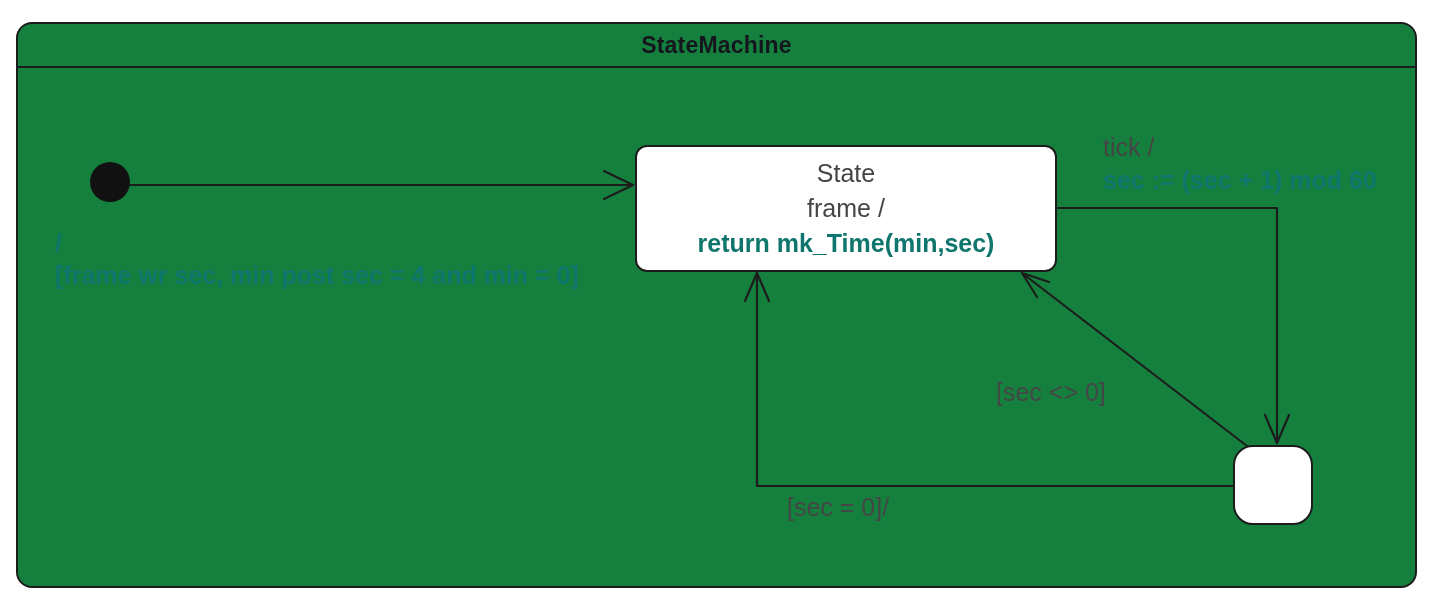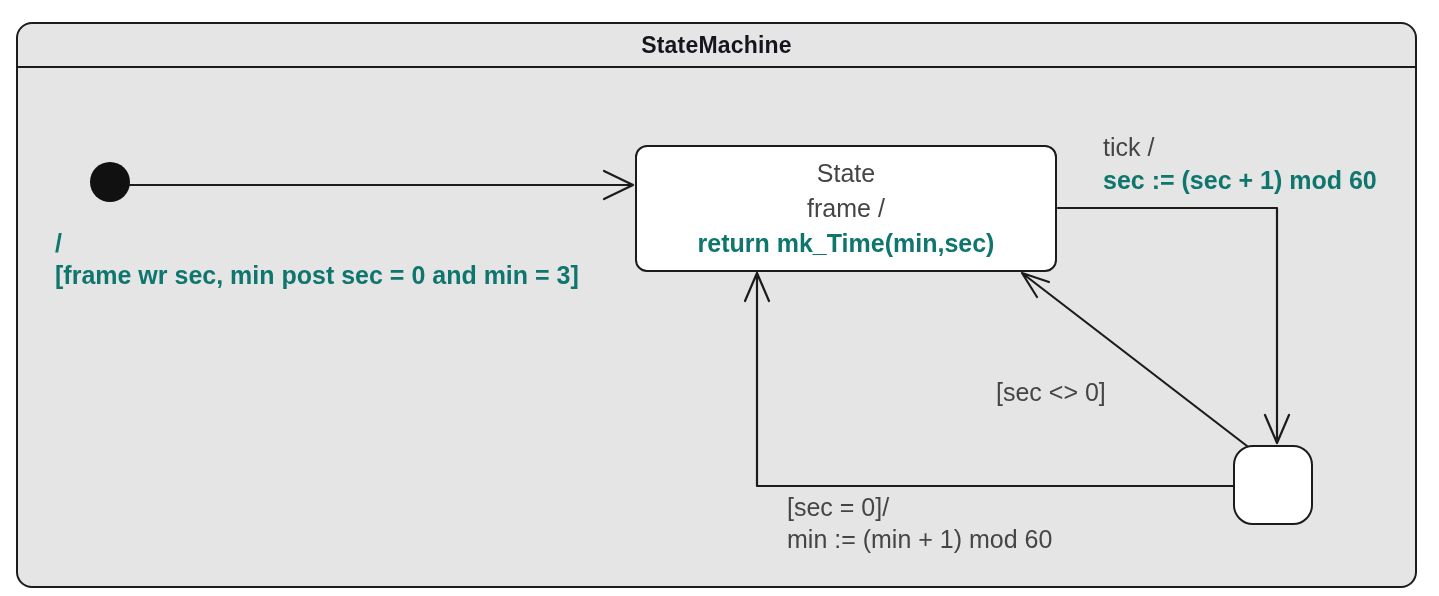--- a/index.html
+++ b/index.html
@@ -19,21 +19,21 @@
   
   .frame {
     position: absolute;
     left: 16px;
     top: 22px;
     width: 1401px;
     height: 566px;
     border: 2.2px solid #1c1c1c;
     border-radius: 16px;
     box-sizing: border-box;
-    background: #e5e5e5;
+    background: #15803d;
   }
   .frame-titlebar {
     height: 42px;
     border-bottom: 2.2px solid #1c1c1c;
     display: flex;
     align-items: center;
     justify-content: center;
     font-size: 23px;
     font-weight: 600;
     color: #15151e;
@@ -131,36 +131,35 @@
     <path d="M130,185 L633,185 M633,185 L604,171 M633,185 L604,199"></path>
     <path d="M1058,208 L1277,208 L1277,442 M1277,443 L1265,415 M1277,443 L1289,415"></path>
     <path d="M1247,446 L1022,273 M1022,273 L1037,297 M1022,273 L1049,282"></path>
     <path d="M1233,486 L757,486 L757,274 M757,273 L745,301 M757,273 L769,301"></path>
   </svg>
 
   <div class="initial-node"></div>
 
   <div class="dlabel init-label strong">
     <div>/</div>
-    <div>[frame wr sec, min post sec = 0 and min = 3]</div>
+    <div>[frame wr sec, min post sec = 4 and min = 0]</div>
   </div>
 
   <div class="state-box">
     <div>State</div>
     <div>frame /</div>
     <div class="strong">return mk_Time(min,sec)</div>
   </div>
 
   <div class="anon-box"></div>
 
   <div class="dlabel tick-label">
     <div>tick /</div>
     <div class="strong">sec := (sec + 1) mod 60</div>
   </div>
 
   <div class="dlabel secne-label">[sec &lt;&gt; 0]</div>
 
   <div class="dlabel seceq-label">
     <div>[sec = 0]/</div>
-    <div>min := (min + 1) mod 60</div>
   </div>
 
 </div>
 
 </body></html>

